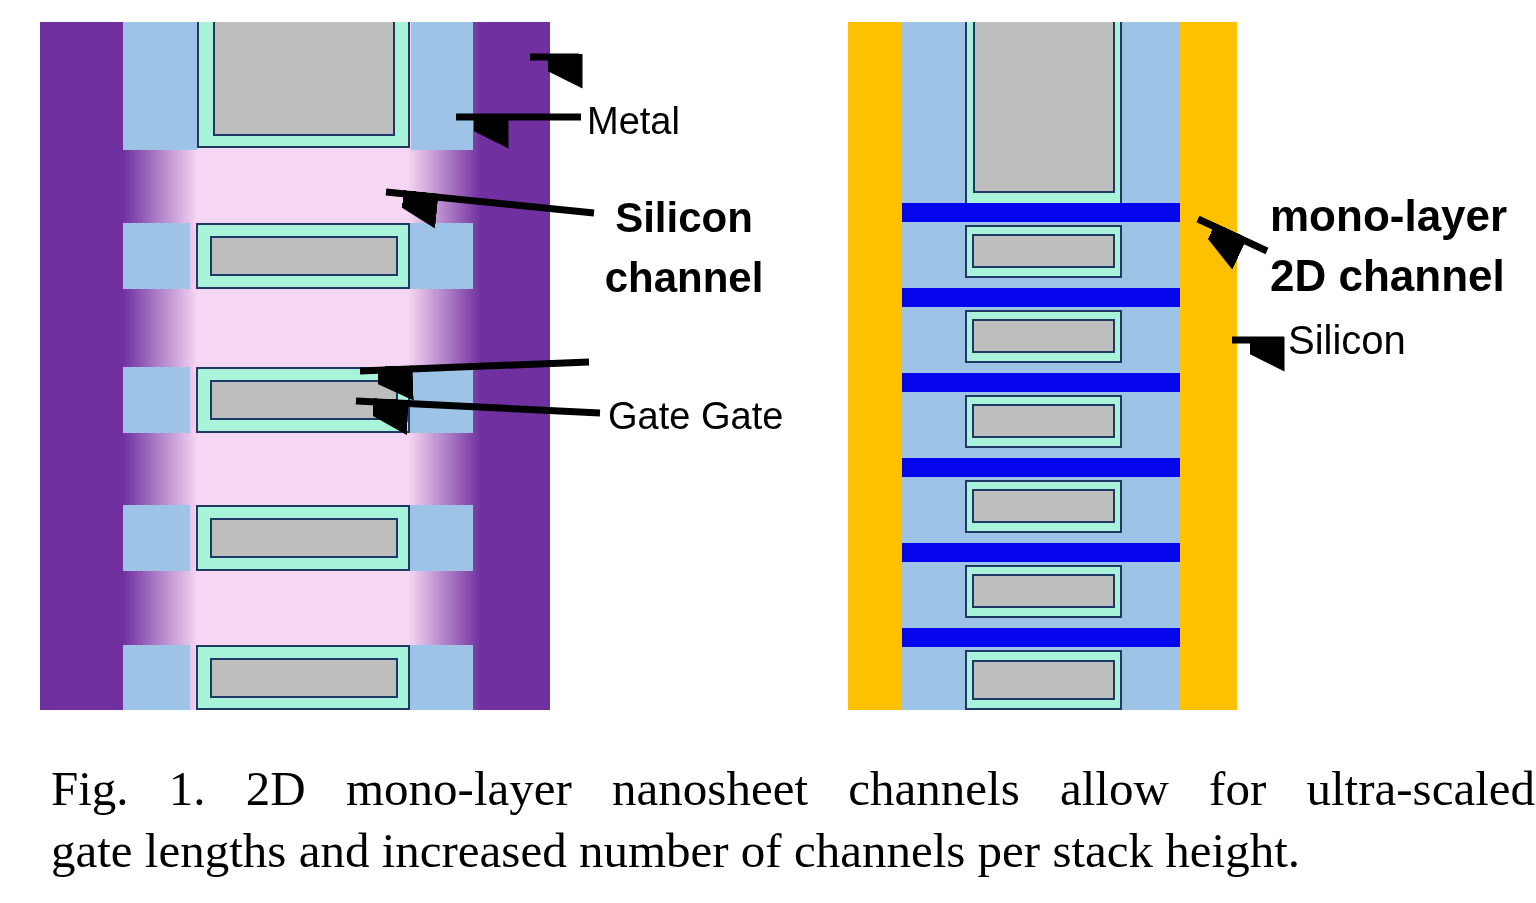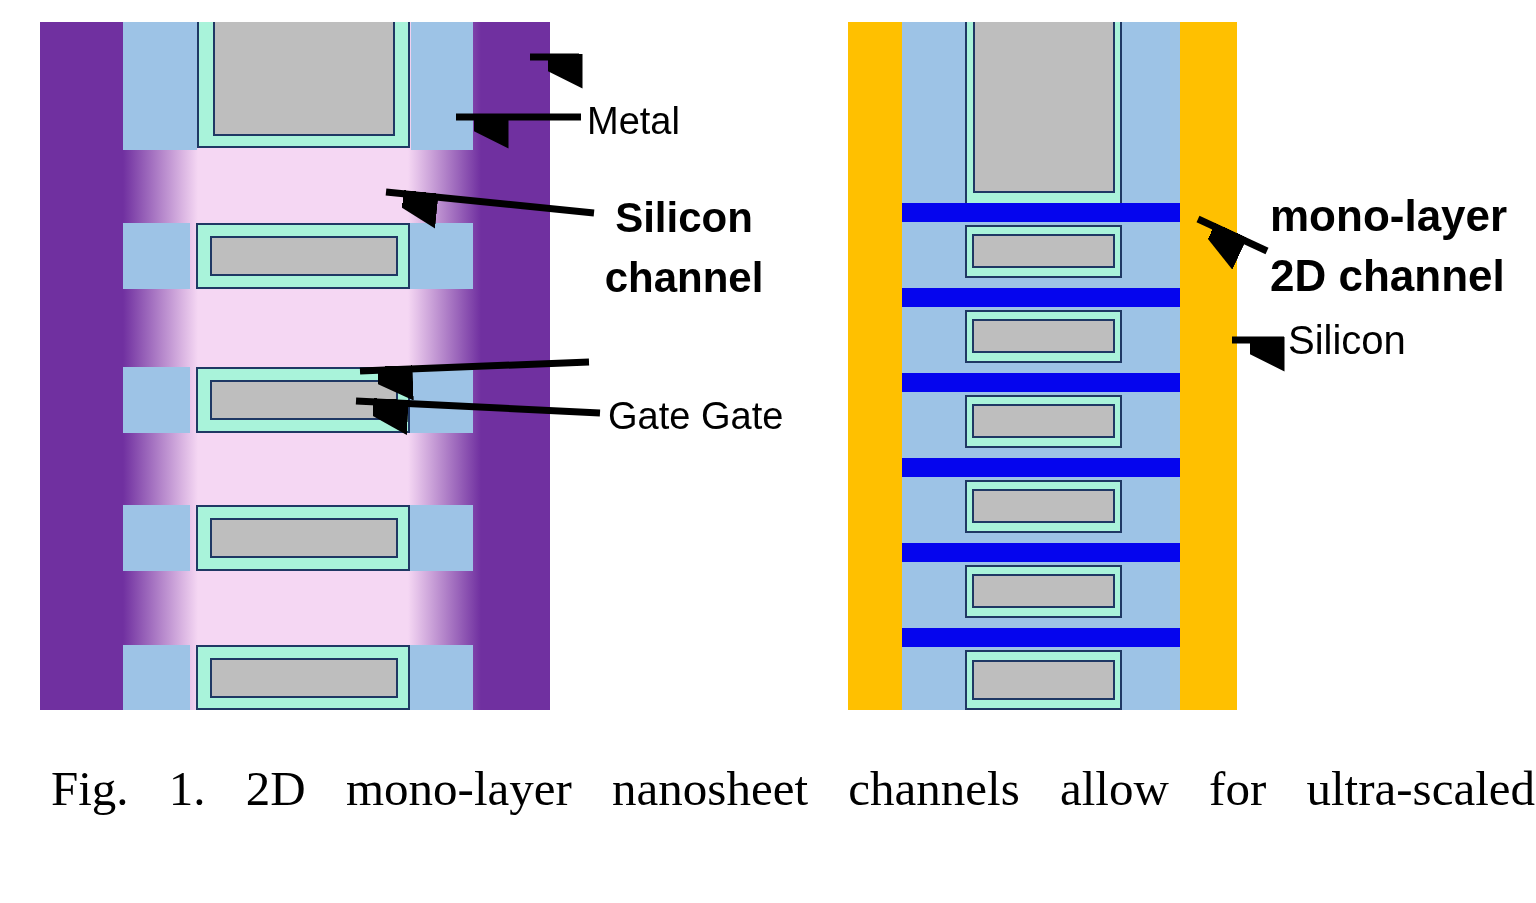--- a/index.html
+++ b/index.html
@@ -134,15 +134,16 @@
   </svg>
 
   <div class="lbl" id="lbl-spacer" style="left:587px;top:100px;font-size:38px">Metal</div>
   <div class="lbl wrap bold" id="lbl-silicon" style="left:594px;top:188px;width:180px;font-size:42px;line-height:60px">Silicon channel</div>
   <div class="lbl" id="lbl-gatemetal" style="left:608px;top:395px;font-size:38px">Gate Gate</div>
   <div class="lbl wrap bold" id="lbl-mono2d" style="left:1270px;top:186px;width:260px;font-size:44px;line-height:60px">mono-layer 2D channel</div>
   <div class="lbl" id="lbl-contact" style="left:1288px;top:318px;font-size:40px">Silicon</div>
 
   <div id="caption">
     <div class="l1">Fig. 1. 2D mono-layer nanosheet channels allow for ultra-scaled</div>
+    <div class="l2">gate lengths and increased number of channels per stack height.</div>
   </div>
 
 </div>
 
 </body></html>

